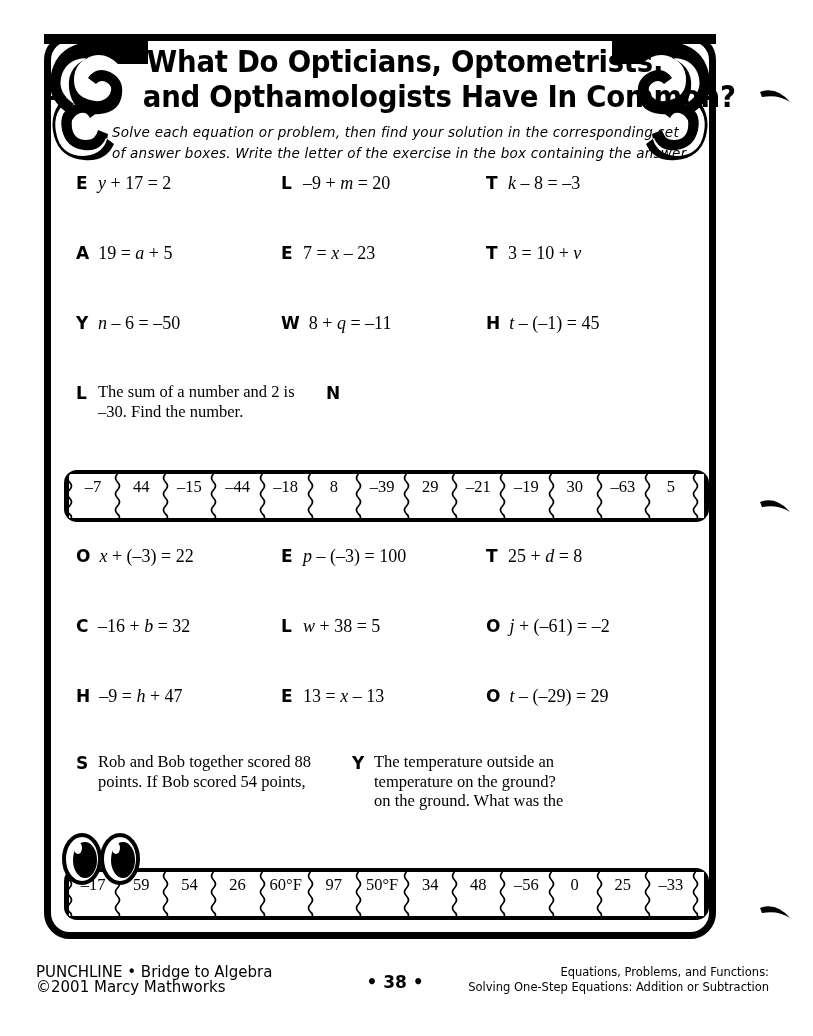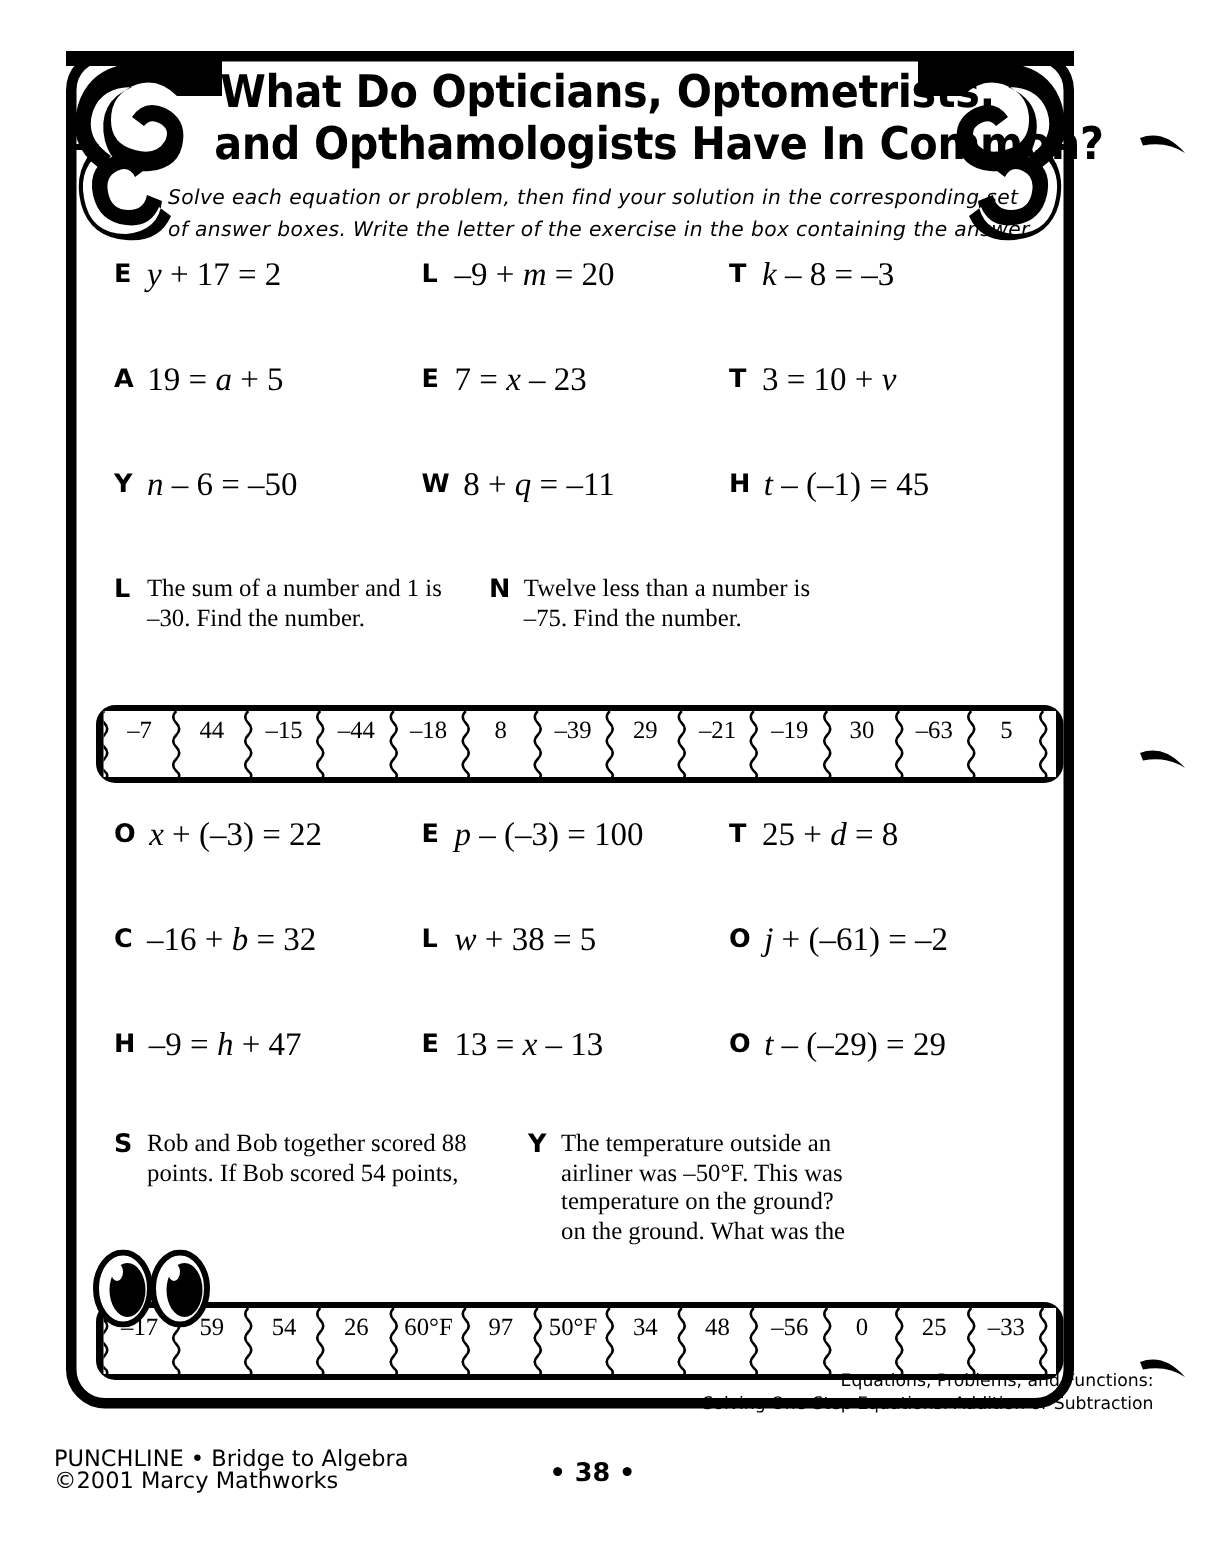--- a/index.html
+++ b/index.html
@@ -93,21 +93,21 @@
     font-family: "DejaVu Sans", "Liberation Sans", sans-serif;
     font-weight: bold;
     font-size: 17px;
     line-height: 22px;
     margin-right: 9px;
     flex: 0 0 auto;
     min-width: 13px;
   }
   .ex-eq {
     font-family: "Liberation Serif", serif;
-    font-size: 22px;
+    font-size: 18px;
     line-height: 22px;
     white-space: nowrap;
   }
   .ex-eq i {
     font-style: italic;
   }
 
   
   .wp-grid {
     position: absolute;
@@ -201,21 +201,21 @@
     width: 130px;
     text-align: center;
     font-family: "DejaVu Sans", "Liberation Sans", sans-serif;
     font-weight: bold;
     font-size: 17px;
     z-index: 4;
   }
   .footer-right {
     position: absolute;
     right: 44px;
-    top: 913px;
+    top: 965px;
     text-align: right;
     font-family: "DejaVu Sans", "Liberation Sans", sans-serif;
     font-size: 11.5px;
     line-height: 15px;
     z-index: 4;
   }
 </style>
 </head>
 <body>
 
@@ -294,30 +294,26 @@
           <span class="ex-eq"><i>t</i> – (–1) = 45</span>
         </div>
       </div>
     </div>
 
   <div class="wp-grid" id="wp1" style="top:382px;">
       <div class="wp-row">
         <div class="wp-cell" style="width: 250px;">
           <span class="ex-letter">L</span>
           <span class="wp-text">
-            <div>The sum of a number and 1 is</div>
+            <div>The sum of a number and 2 is</div>
             <div>–30.  Find the number.</div>
           </span>
         </div>
         <div class="wp-cell" style="width: 250px;">
           <span class="ex-letter">N</span>
-          <span class="wp-text">
-            <div>Twelve less than a number is</div>
-            <div>–75.  Find the number.</div>
-          </span>
         </div>
       </div>
     </div>
 
   <div class="strip" id="strip1" style="top:470px; width:645px;">
       <div class="strip-inner">
         <div class="cell">
           <div class="divider">
             <svg width="9" height="46" viewBox="0 0 9 46" preserveAspectRatio="none">
               <path d="M4.5 0 Q0.5 4 4.5 8 Q8.5 12 4.5 16 Q0.5 20 4.5 24 Q8.5 28 4.5 32 Q0.5 36 4.5 40 Q8.5 43 4.5 46" fill="none" stroke="#000" stroke-width="1.7"></path>
@@ -482,21 +478,20 @@
           <span class="ex-letter">S</span>
           <span class="wp-text">
             <div>Rob and Bob together scored 88</div>
             <div>points.  If Bob scored 54 points,</div>
           </span>
         </div>
         <div class="wp-cell" style="width: 276px;">
           <span class="ex-letter">Y</span>
           <span class="wp-text">
             <div>The temperature outside an</div>
-            <div>airliner was –50°F.  This was</div>
             <div>temperature on the ground?</div>
             <div>on the ground.  What was the</div>
           </span>
         </div>
       </div>
     </div>
 
   <div class="eyes">
     <svg width="78" height="52" viewBox="0 0 78 52">
       <ellipse cx="20" cy="26" rx="18" ry="24" fill="#fff" stroke="#000" stroke-width="4"></ellipse>

